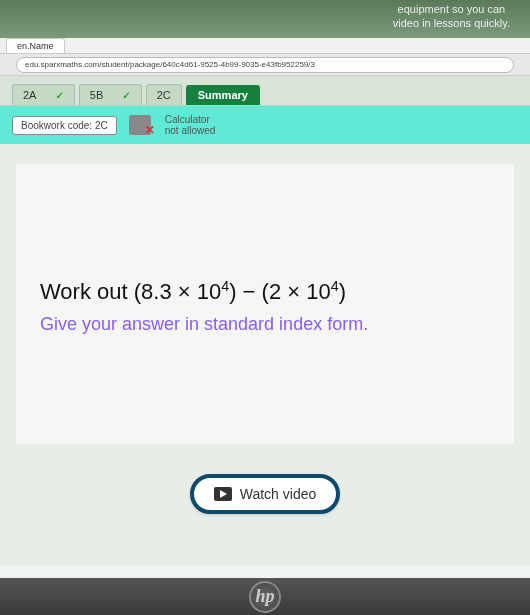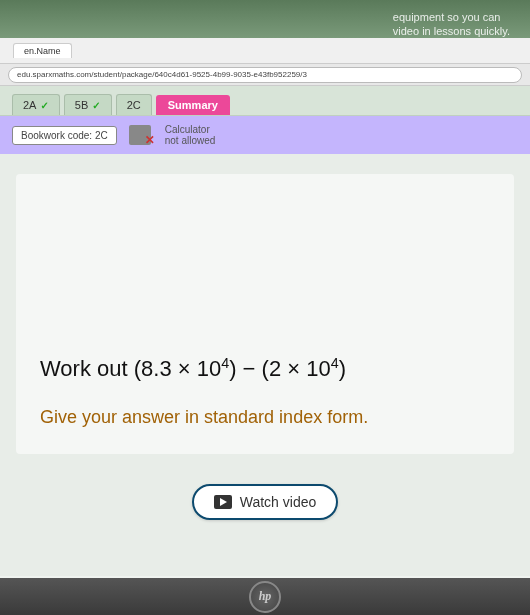--- a/index.html
+++ b/index.html
@@ -40,33 +40,33 @@
       display: flex;
       align-items: center;
       padding: 0 10px;
     }
 
     .top-banner-text {
       color: rgba(255,255,255,0.85);
       font-size: 11px;
       position: absolute;
       right: 20px;
-      top: 10px;
-      text-align: left;
+      top: 2px;
+      text-align: center;
       line-height: 1.3;
     }
 
     
     .browser-chrome {
       background: #f0f0f0;
-      height: 26px;
+      height: 16px;
       border-bottom: 1px solid #ccc;
       display: flex;
       align-items: center;
-      padding: 0 13px;
+      padding: 0 6px;
       gap: 4px;
     }
 
     .browser-tab {
       background: white;
       border: 1px solid #ccc;
       border-bottom: none;
       padding: 2px 10px;
       font-size: 9px;
       color: #333;
@@ -77,21 +77,21 @@
       white-space: nowrap;
     }
 
     
     .url-bar-row {
       background: #e8e8e8;
       height: 22px;
       border-bottom: 1px solid #ccc;
       display: flex;
       align-items: center;
-      padding: 0 8px;
+      padding: 0 16px;
     }
 
     .url-bar {
       background: white;
       border: 1px solid #bbb;
       border-radius: 10px;
       height: 16px;
       flex: 1;
       padding: 0 8px;
       font-size: 8px;
@@ -122,42 +122,42 @@
     .tab-item {
       background: #c5d9c5;
       border: 1px solid #aabdaa;
       border-bottom: none;
       padding: 4px 10px;
       font-size: 11px;
       color: #333;
       border-radius: 3px 3px 0 0;
       display: flex;
       align-items: center;
-      gap: 4px;
+      gap: 19px;
       cursor: pointer;
     }
 
     .tab-check {
       color: #22aa22;
       font-weight: bold;
       font-size: 10px;
     }
 
     .tab-summary {
-      background: #ec4899;
+      background: #15803d;
       color: white;
       padding: 4px 12px;
       border-radius: 3px 3px 0 0;
       font-size: 11px;
       font-weight: bold;
     }
 
     
     .bookwork-row {
-      background: #c4b5fd;
+      background: #5eead4;
       padding: 8px 12px;
       display: flex;
       align-items: center;
       gap: 12px;
     }
 
     .bookwork-badge {
       border: 1px solid #888;
       border-radius: 3px;
       padding: 3px 8px;
@@ -198,50 +198,50 @@
     
     .question-area {
       background: #f5f7f5;
       margin: 20px 16px;
       padding: 30px 24px 24px 24px;
       border-radius: 4px;
       min-height: 280px;
       display: flex;
       flex-direction: column;
       align-items: flex-start;
-      justify-content: flex-end;
-      gap: 20px;
+      justify-content: center;
+      gap: 4px;
     }
 
     .question-text {
       font-size: 22px;
       color: #111;
       font-weight: normal;
       line-height: 1.4;
     }
 
     .question-sub {
       font-size: 18px;
-      color: #a16207;
+      color: #8b5cf6;
       line-height: 1.4;
     }
 
     sup {
       font-size: 0.65em;
     }
 
     
     .watch-video-btn {
       display: flex;
       align-items: center;
       justify-content: center;
       margin: 0 auto;
       margin-top: 10px;
       background: white;
-      border: 2px solid #0c4a6e;
+      border: 4px solid #0c4a6e;
       border-radius: 20px;
       padding: 8px 20px;
       font-size: 14px;
       color: #333;
       gap: 8px;
       cursor: pointer;
       box-shadow: 0 1px 3px rgba(0,0,0,0.15);
     }
 
     .video-icon {
@@ -280,21 +280,21 @@
     .hp-logo {
       width: 32px;
       height: 32px;
       border-radius: 50%;
       background: radial-gradient(circle, #666 0%, #444 100%);
       border: 2px solid #888;
       display: flex;
       align-items: center;
       justify-content: center;
       color: #ccc;
-      font-size: 12px;
+      font-size: 18px;
       font-style: italic;
       font-family: serif;
       font-weight: bold;
     }
 
     .btn-center {
       display: flex;
       justify-content: center;
       margin-top: 20px;
     }

